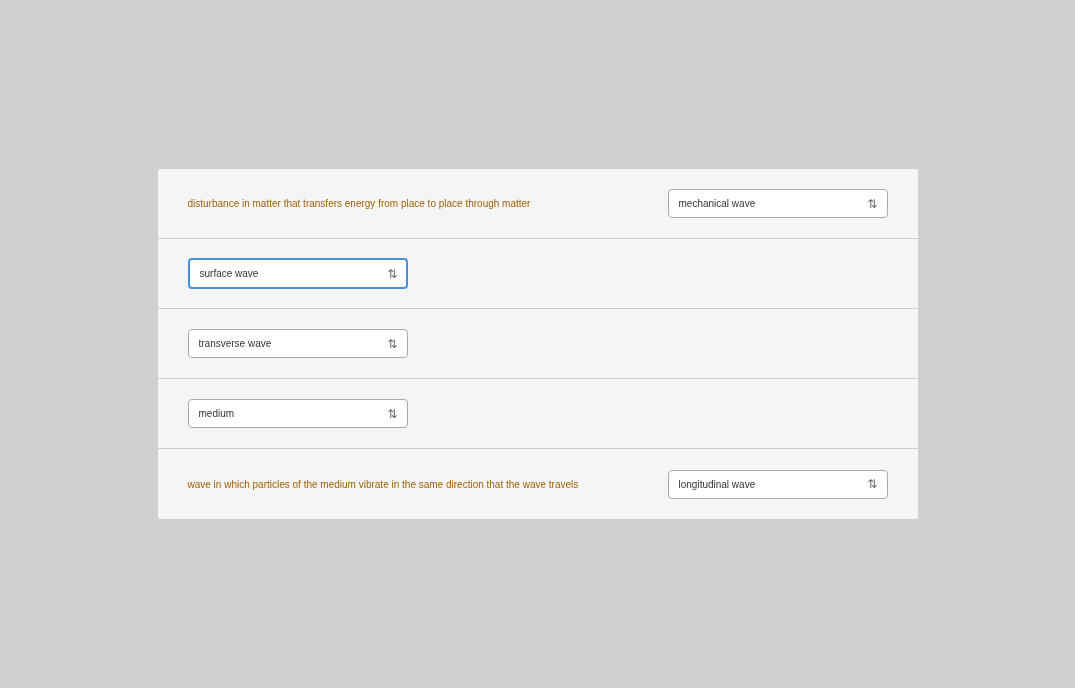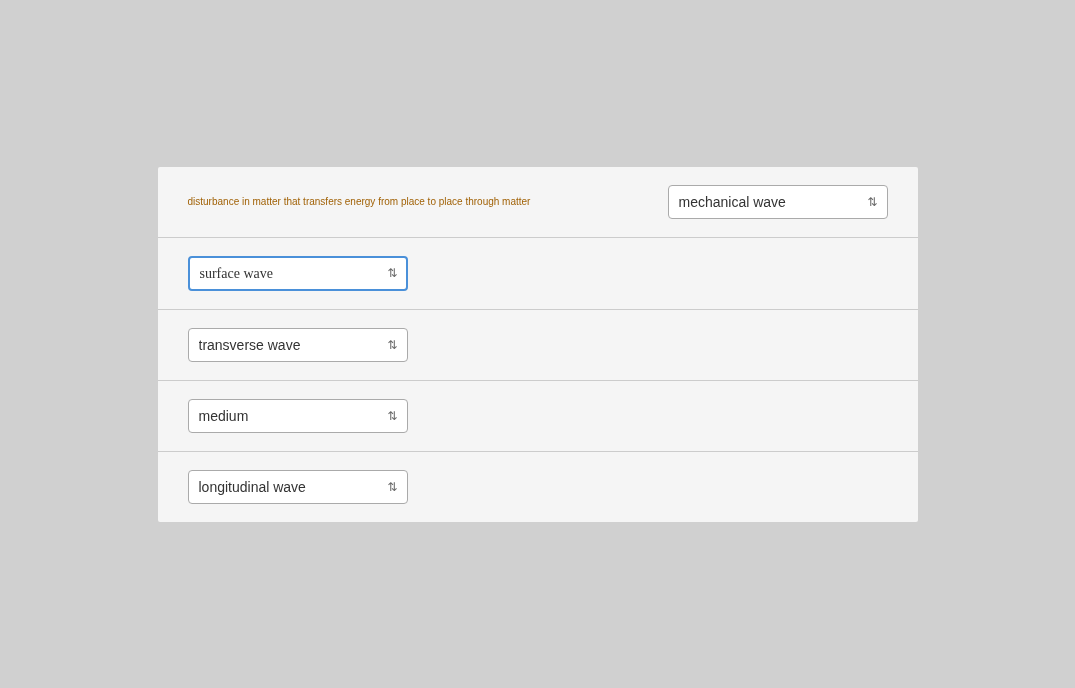--- a/index.html
+++ b/index.html
@@ -45,35 +45,34 @@
     }
 
     .answer-select-wrapper {
       flex: 0 0 220px;
       position: relative;
     }
 
     .answer-select {
       width: 220px;
       padding: 8px 30px 8px 10px;
-      font-size: 14px;
+      font-size: 10px;
       color: #333333;
       background-color: #ffffff;
       border: 1px solid #aaaaaa;
       border-radius: 4px;
       appearance: none;
       -webkit-appearance: none;
       cursor: pointer;
       outline: none;
     }
 
     .answer-select.highlighted {
       border: 2px solid #4a90d9;
       border-radius: 4px;
-      font-family: Liberation Serif, serif;
     }
 
     .select-arrow {
       position: absolute;
       right: 10px;
       top: 50%;
       transform: translateY(-50%);
       pointer-events: none;
       font-size: 12px;
       color: #666666;
@@ -90,15 +89,16 @@
     <div class="quiz-row">
       <div class="answer-select-wrapper"><select class="answer-select highlighted"><option value="mechanical wave">mechanical wave</option><option value="surface wave" selected="">surface wave</option><option value="transverse wave">transverse wave</option><option value="medium">medium</option><option value="longitudinal wave">longitudinal wave</option></select><span class="select-arrow">⇅</span></div>
     </div>
     <div class="quiz-row">
       <div class="answer-select-wrapper"><select class="answer-select"><option value="mechanical wave">mechanical wave</option><option value="surface wave">surface wave</option><option value="transverse wave" selected="">transverse wave</option><option value="medium">medium</option><option value="longitudinal wave">longitudinal wave</option></select><span class="select-arrow">⇅</span></div>
     </div>
     <div class="quiz-row">
       <div class="answer-select-wrapper"><select class="answer-select"><option value="mechanical wave">mechanical wave</option><option value="surface wave">surface wave</option><option value="transverse wave">transverse wave</option><option value="medium" selected="">medium</option><option value="longitudinal wave">longitudinal wave</option></select><span class="select-arrow">⇅</span></div>
     </div>
     <div class="quiz-row">
+      <div class="clue-text">wave in which particles of the medium vibrate in the same direction that the wave travels</div>
       <div class="answer-select-wrapper"><select class="answer-select"><option value="mechanical wave">mechanical wave</option><option value="surface wave">surface wave</option><option value="transverse wave">transverse wave</option><option value="medium">medium</option><option value="longitudinal wave" selected="">longitudinal wave</option></select><span class="select-arrow">⇅</span></div>
     </div>
   </div>
 
 </body></html>

